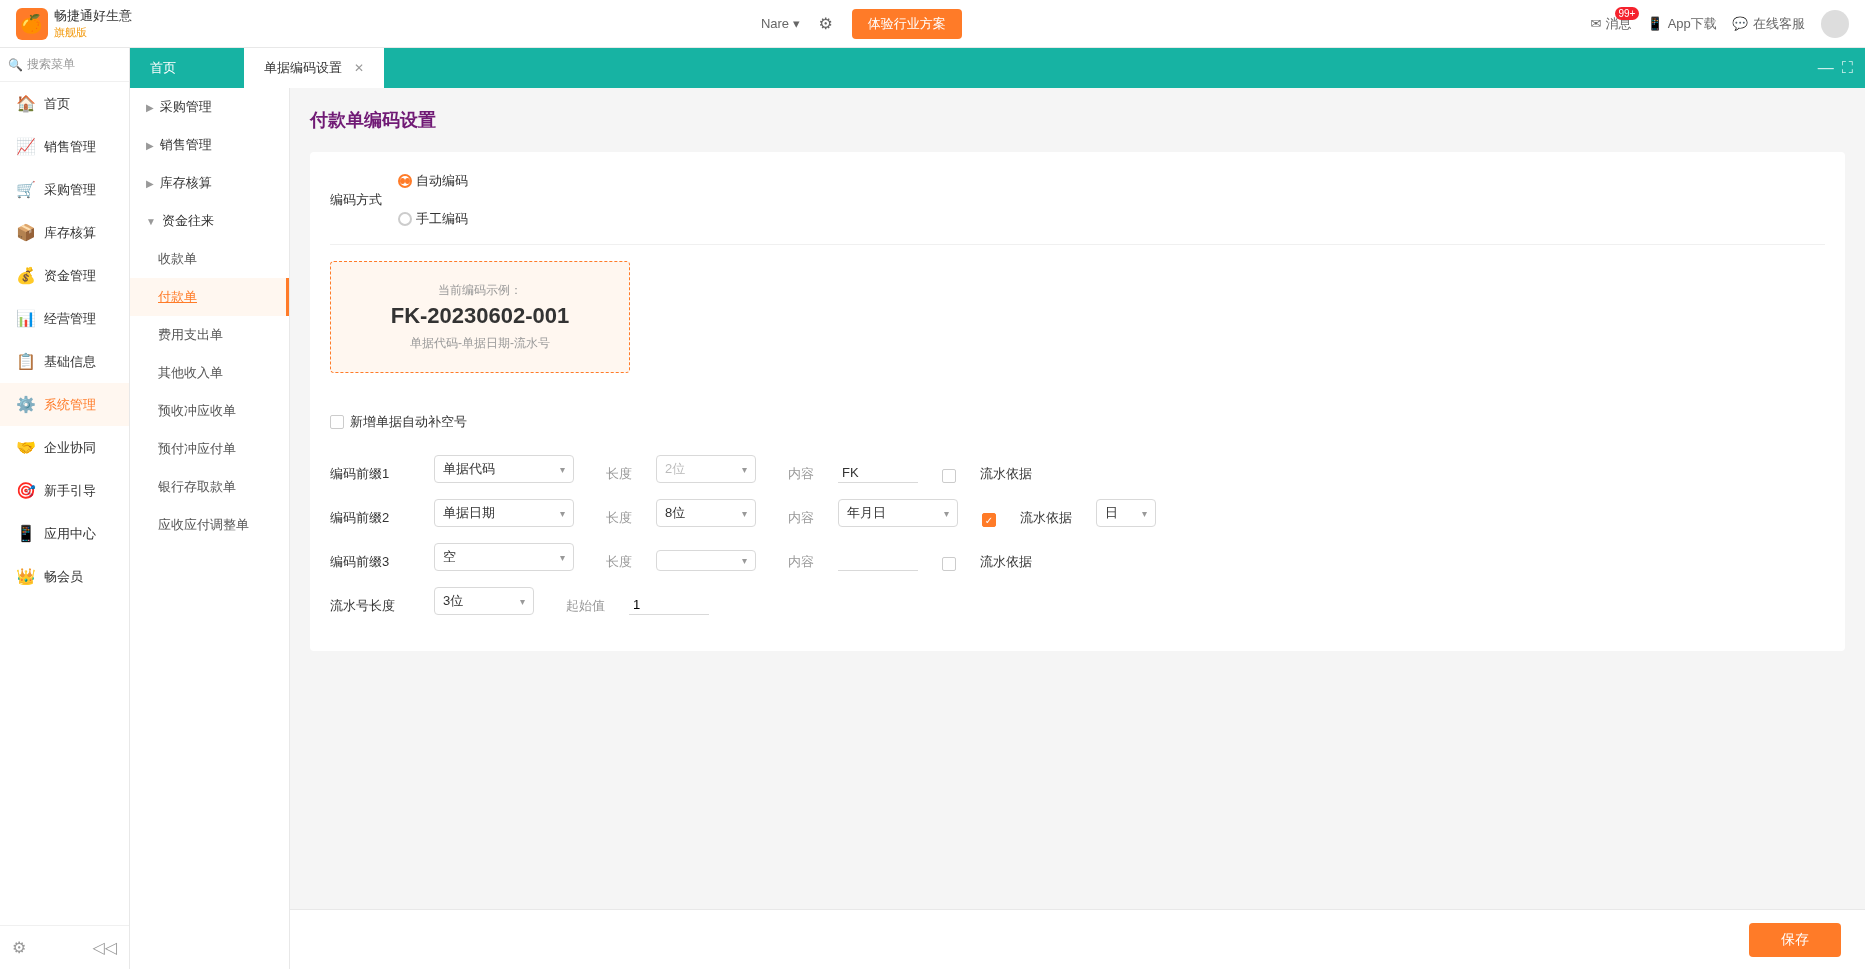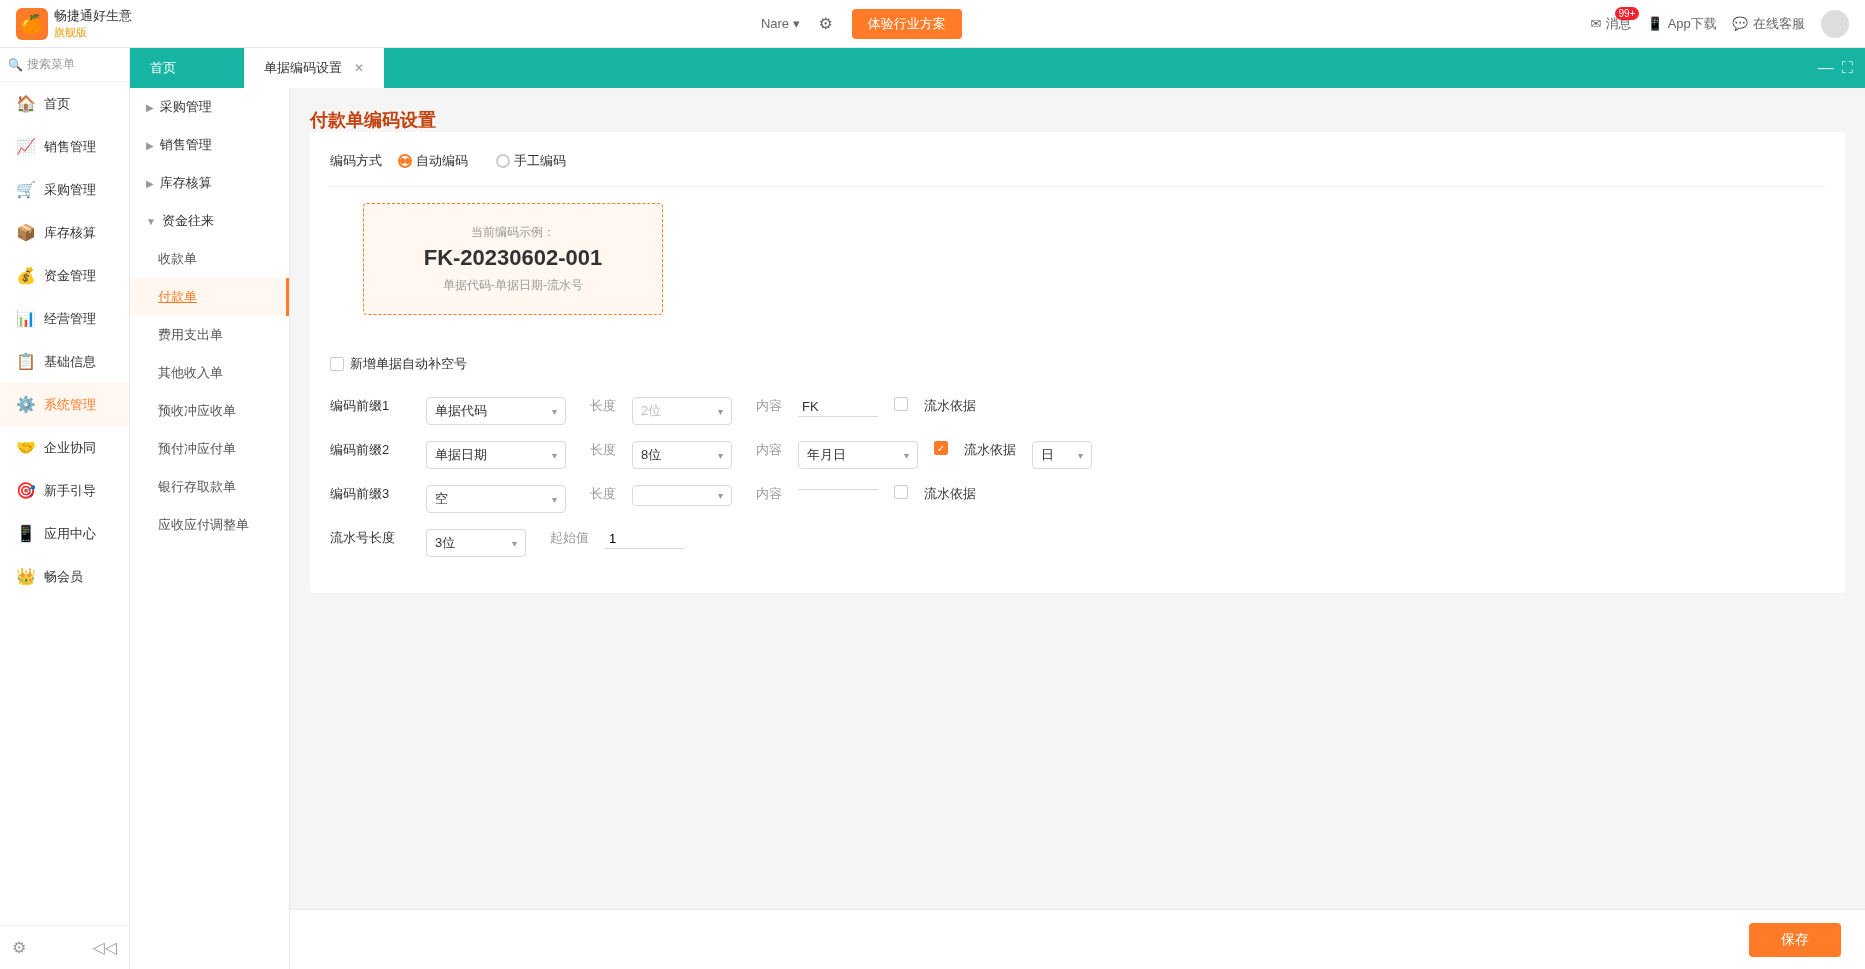--- a/index.html
+++ b/index.html
@@ -41,49 +41,49 @@
     .tab-bar { height: 40px; background: #17b3a3; display: flex; align-items: center; padding: 0 0; flex-shrink: 0; }
     .tab-item { height: 40px; padding: 0 20px; display: flex; align-items: center; font-size: 13px; color: rgba(255,255,255,0.8); cursor: pointer; gap: 8px; }
     .tab-item.home { color: #fff; }
     .tab-item.active { background: #fff; color: #333; border-radius: 0; margin-left: 48px; }
     .tab-close { font-size: 12px; color: #999; cursor: pointer; margin-left: 4px; }
     .tab-actions { margin-left: auto; display: flex; align-items: center; gap: 8px; padding-right: 12px; }
     .tab-action-btn { color: rgba(255,255,255,0.8); cursor: pointer; font-size: 16px; }
 
     
     .page-content { flex: 1; overflow-y: auto; background: #f5f5f5; padding: 20px; }
-    .page-title { font-size: 18px; font-weight: bold; color: #c2410c; }
+    .page-title { font-size: 18px; font-weight: bold; color: #701a75; margin-bottom: 20px; }
 
     
     .card { background: #fff; border-radius: 4px; padding: 20px; margin-bottom: 16px; }
 
     
     .encoding-row { display: flex; align-items: center; gap: 16px; margin-bottom: 16px; padding-bottom: 16px; border-bottom: 1px solid #f0f0f0; }
     .encoding-label { font-size: 13px; color: #333; }
-    .radio-group { display: flex; align-items: center; gap: 28px; }
+    .radio-group { display: flex; align-items: center; gap: 20px; flex-direction: column; }
     .radio-item { display: flex; align-items: center; gap: 4px; font-size: 13px; color: #333; cursor: pointer; }
     .radio-circle { width: 14px; height: 14px; border-radius: 50%; border: 2px solid #ccc; display: flex; align-items: center; justify-content: center; }
     .radio-circle.checked { border-color: #ff7b28; }
     .radio-circle.checked::after { content: ''; width: 6px; height: 6px; border-radius: 50%; background: #ff7b28; }
 
     
     .info-text { font-size: 12px; color: #666; margin-bottom: 20px; line-height: 1.6; }
     .info-text span { color: #f39c12; }
 
     
-    .preview-box { background: #fff7f0; border: 1px dashed #ff7b28; border-radius: 4px; padding: 20px 16px; display: inline-block; margin-bottom: 24px; min-width: 300px; margin-left: 33px; }
+    .preview-box { background: #fff7f0; border: 1px dashed #ff7b28; border-radius: 4px; padding: 20px 16px; display: inline-block; margin-bottom: 24px; min-width: 300px; }
     .preview-code { font-size: 22px; font-weight: bold; color: #333; text-align: center; }
     .preview-desc { font-size: 12px; color: #999; text-align: center; margin-top: 6px; }
 
     
     .checkbox-row { display: flex; align-items: center; gap: 6px; margin-bottom: 24px; font-size: 13px; color: #333; }
     .checkbox { width: 14px; height: 14px; border: 1px solid #ccc; border-radius: 2px; display: flex; align-items: center; justify-content: center; cursor: pointer; }
 
     
-    .config-row { display: flex; align-items: flex-start; gap: 16px; margin-bottom: 16px; }
+    .config-row { display: flex; align-items: flex-end; gap: 24px; margin-bottom: 16px; }
     .config-label { font-size: 13px; color: #333; width: 80px; flex-shrink: 0; }
     .select-field { border: 1px solid #d9d9d9; border-radius: 4px; padding: 4px 8px; font-size: 13px; color: #333; display: flex; align-items: center; justify-content: space-between; cursor: pointer; background: #fff; }
     .select-sm { width: 100px; }
     .select-md { width: 120px; }
     .select-lg { width: 140px; }
     .content-field-label { font-size: 13px; color: #999; margin-left: 8px; }
     .content-value { font-size: 13px; color: #333; width: 80px; border-bottom: 1px solid #d9d9d9; padding: 2px 4px; }
     .checkbox-inline { width: 14px; height: 14px; border: 1px solid #ccc; border-radius: 2px; display: flex; align-items: center; justify-content: center; cursor: pointer; flex-shrink: 0; }
     .checkbox-inline.checked { background: #ff7b28; border-color: #ff7b28; color: #fff; font-size: 10px; }
     .stream-label { font-size: 13px; color: #333; }

